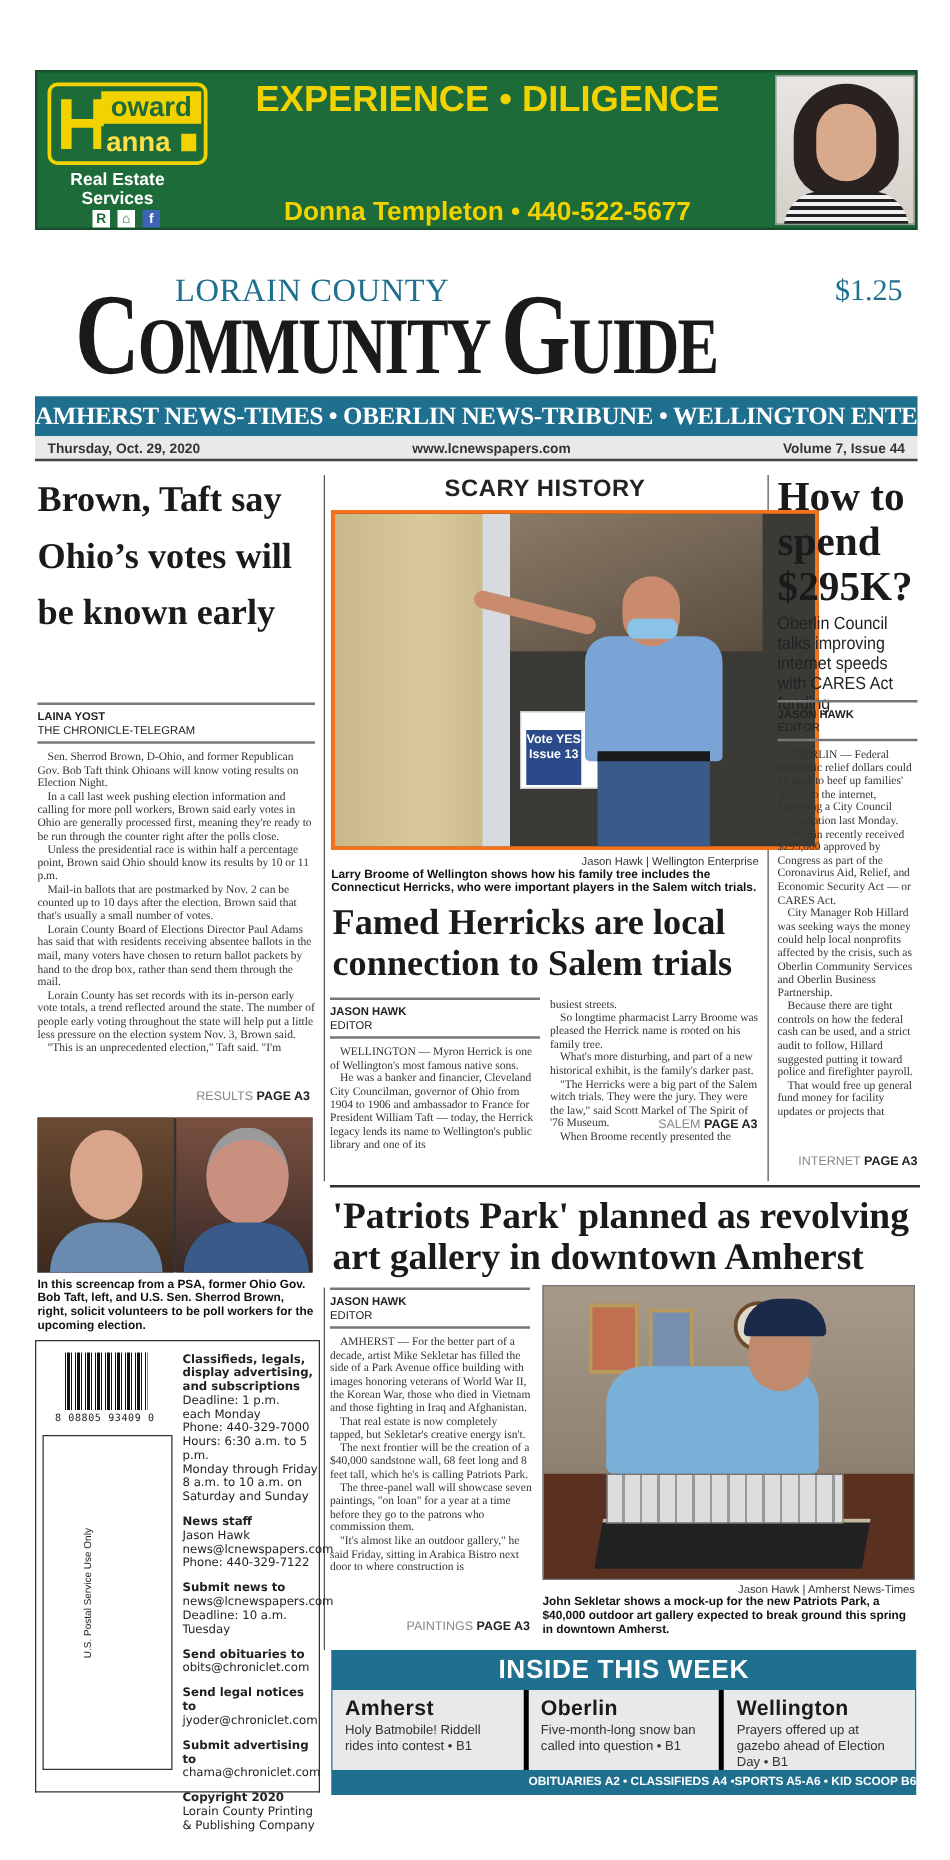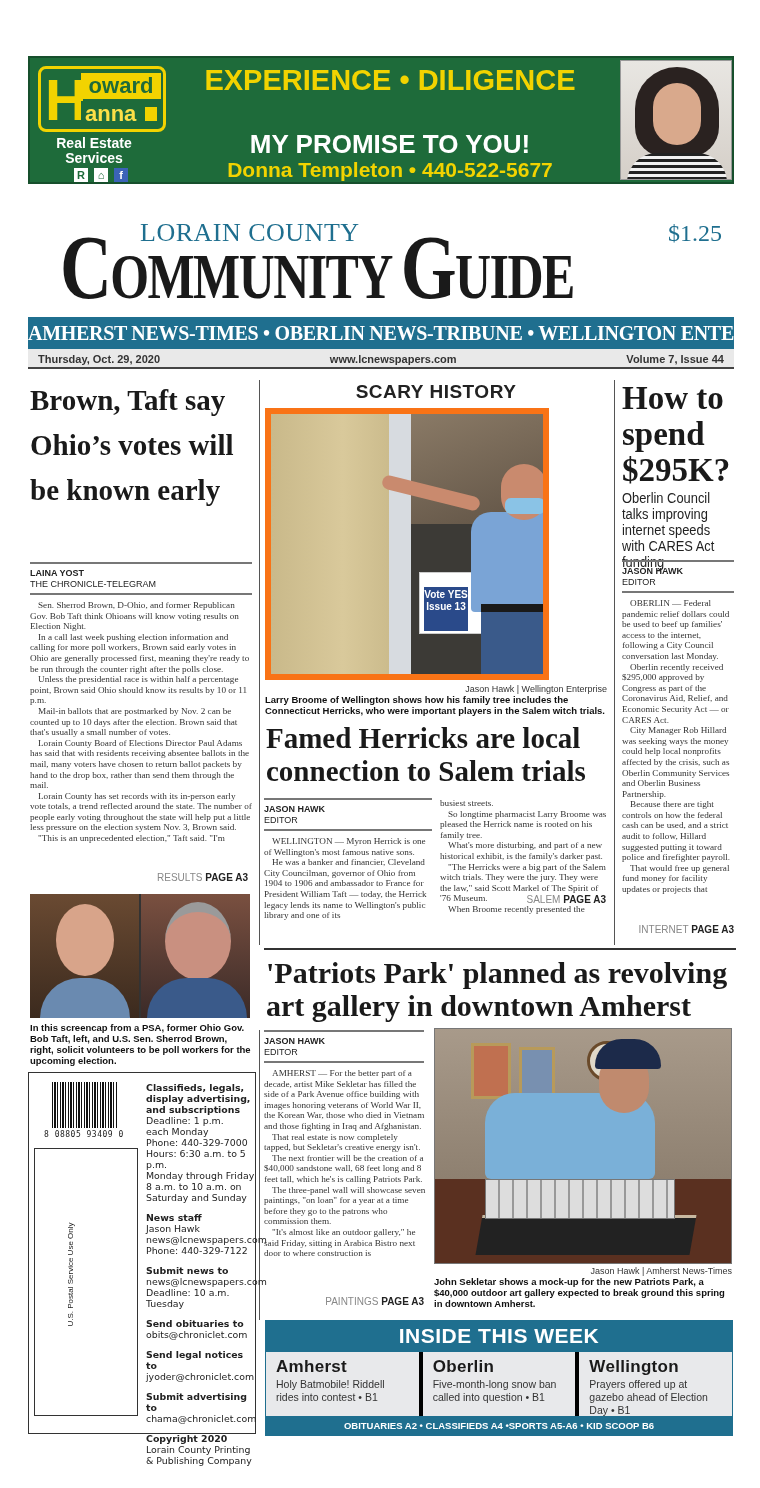--- a/index.html
+++ b/index.html
@@ -59,21 +59,21 @@
 #infobox2{left:28px;top:1272px;width:228px;height:162px;border:1.5px solid #333;border-top:none}
 #barcode{left:52px;top:1082px;width:66px;height:46px;background:repeating-linear-gradient(90deg,#111 0 1px,#fff 1px 2px,#111 2px 4px,#fff 4px 5px,#111 5px 6px,#fff 6px 8px)}
 #barcode-num{left:44px;top:1130px;width:86px;font:8px/9px "DejaVu Sans Mono",monospace;color:#222;letter-spacing:0.5px}
 #postal{left:34px;top:1148px;width:104px;height:268px;border:1px solid #333}
 #postal-text{left:-30px;top:1270px;width:200px;font:8px/9px "Liberation Sans",sans-serif;color:#222;transform:rotate(-90deg);transform-origin:center;text-align:center}
 #info{left:146px;top:1082px;width:110px;font:9.4px/11px "DejaVu Sans",sans-serif;color:#222}
 #info .blk{margin-bottom:9px}
 #info b{display:block;font-weight:bold}
 
 #scary{left:264px;top:380px;width:344px;text-align:center;font:bold 19px/24px "Liberation Sans",sans-serif;color:#222;letter-spacing:0.5px}
-#scary-photo{left:265px;top:408px;width:284px;height:272px;overflow:hidden;background:#3c3a36;border:6px solid #f97316}
+#scary-photo{left:265px;top:408px;width:390px;height:272px;overflow:hidden;background:#3c3a36;border:3px solid #f97316}
 #sp-wall{left:0;top:0;width:120px;height:272px;background:linear-gradient(90deg,#c9b98a,#d9c99b 60%,#cbbb8c)}
 #sp-pillar{left:118px;top:0;width:22px;height:272px;background:#d7dbe0}
 #sp-ceiling{left:140px;top:0;width:202px;height:110px;background:linear-gradient(160deg,#8a7a66,#5a4d40)}
 #sp-sign{left:148px;top:158px;width:70px;height:62px;background:#fff;border:1px solid #ccc}
 #sp-sign .v{left:4px;top:14px;width:44px;height:44px;background:#2a4a8a;color:#fff;font:bold 10px/12px "Liberation Sans",sans-serif;text-align:center;padding-top:2px}
 #sp-shirt{left:200px;top:98px;width:110px;height:100px;background:#7aa4d6;border-radius:20px 20px 4px 4px}
 #sp-head{left:230px;top:50px;width:46px;height:56px;border-radius:23px;background:#c98a6e}
 #sp-mask{left:234px;top:84px;width:40px;height:16px;background:#8ac3e6;border-radius:6px}
 #sp-arm{left:110px;top:72px;width:100px;height:14px;background:#c98a6e;transform:rotate(14deg);border-radius:7px}
 #sp-pants{left:210px;top:194px;width:90px;height:80px;background:#3a5a8a}
@@ -111,39 +111,38 @@
 #pat-credit{left:434px;top:1266px;width:298px}
 #pat-cap{left:434px;top:1276px;width:298px}
 
 #itw{left:265px;top:1320px;width:468px;height:116px;background:#1f6f8f}
 #itw-title{left:0;top:0;width:468px;height:32px;color:#fff;font:bold 21px/32px "Liberation Sans",sans-serif;text-align:center;letter-spacing:0.5px}
 #itw-cells{left:1px;top:32px;width:466px;height:64px;background:#e8e9eb;display:flex}
 .cell{flex:1;padding:4px 10px;border-right:4px solid #000000}
 .cell:last-child{border-right:none}
 .cell .t{font:bold 17px/22px "Liberation Sans",sans-serif;color:#1a1a1a;letter-spacing:0.3px}
 .cell .d{font:10.5px/13px "Liberation Sans",sans-serif;color:#333}
-#itw-foot{left:0;top:96px;width:468px;height:20px;color:#fff;font:bold 9.5px/20px "Liberation Sans",sans-serif;text-align:center}
+#itw-foot{left:0;top:96px;width:468px;height:20px;color:#fff;font:bold 9.5px/20px "Liberation Sans",sans-serif;text-align:right}
 </style>
 </head>
 <body>
 
 <div id="ad" class="abs">
   <div class="logo abs">
     <span class="bigH abs">H</span>
     <span class="oward abs">oward</span>
     <span class="anna abs">anna</span>
   </div>
   <div class="res abs">Real Estate Services</div>
   <div class="icons abs">
     <span>R</span>
     <span>⌂</span>
     <span class="fb">f</span>
   </div>
   <div class="l1 abs">EXPERIENCE • DILIGENCE</div>
-  <div class="l3 abs">MY PROMISE TO YOU!</div>
   <div class="l4 abs">Donna Templeton • 440-522-5677</div>
   <div class="photo abs">
     <div class="hair abs"></div>
     <div class="face abs"></div>
     <div class="shirt abs"></div>
   </div>
 </div>
 
 <div id="mast-county" class="abs">LORAIN COUNTY</div>
 <div id="mast-price" class="abs">$1.25</div>

